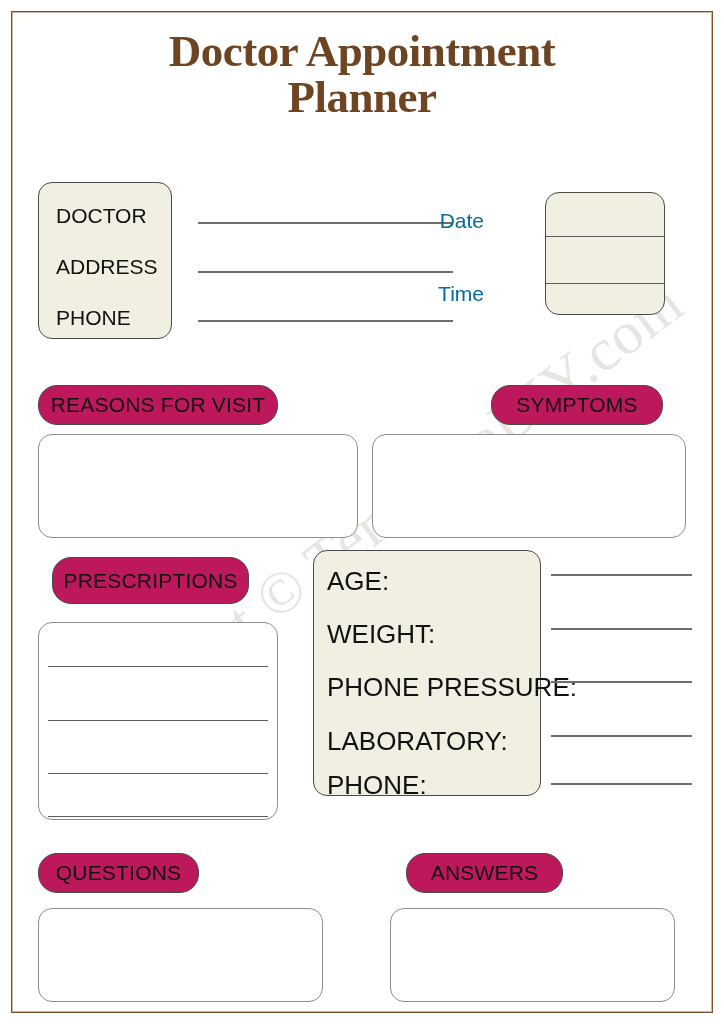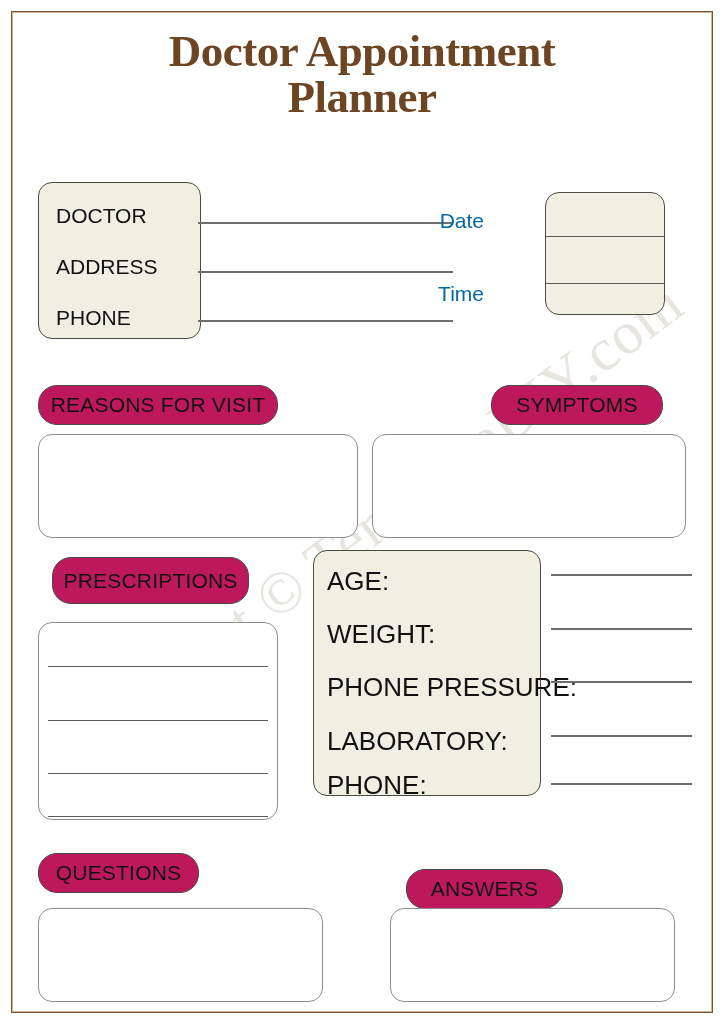--- a/index.html
+++ b/index.html
@@ -103,21 +103,21 @@
   .rule-thin {
     position: absolute;
     height: 0;
     border-top: 1px solid #5c5c58;
   }
 
   
   .doctor-box {
     left: 38px;
     top: 182px;
-    width: 163px;
+    width: 134px;
     height: 157px;
     padding: 0;
   }
   .doctor-label {
     position: absolute;
     left: 17px;
     font-size: 21px;
     color: #111111;
   }
   .doctor-label.l0 { top: 21px; }
@@ -214,17 +214,17 @@
   <div class="rule" style="left:551px; top:574px; width:141px;"></div>
   <div class="rule" style="left:551px; top:628px; width:141px;"></div>
   <div class="rule" style="left:551px; top:681px; width:141px;"></div>
   <div class="rule" style="left:551px; top:735px; width:141px;"></div>
   <div class="rule" style="left:551px; top:783px; width:141px;"></div>
 
   <div class="pill" style="left:38px; top:853px; width:161px; height:40px;">QUESTIONS</div>
 
   <div class="white-box" style="left:38px; top:908px; width:285px; height:94px;"></div>
 
-  <div class="pill" style="left:406px; top:853px; width:157px; height:40px;margin-top:16px;">ANSWERS</div>
+  <div class="pill" style="left:406px; top:853px; width:157px; height:40px;">ANSWERS</div>
 
   <div class="white-box" style="left:390px; top:908px; width:285px; height:94px;"></div>
 
 </div>
 
 </body></html>

